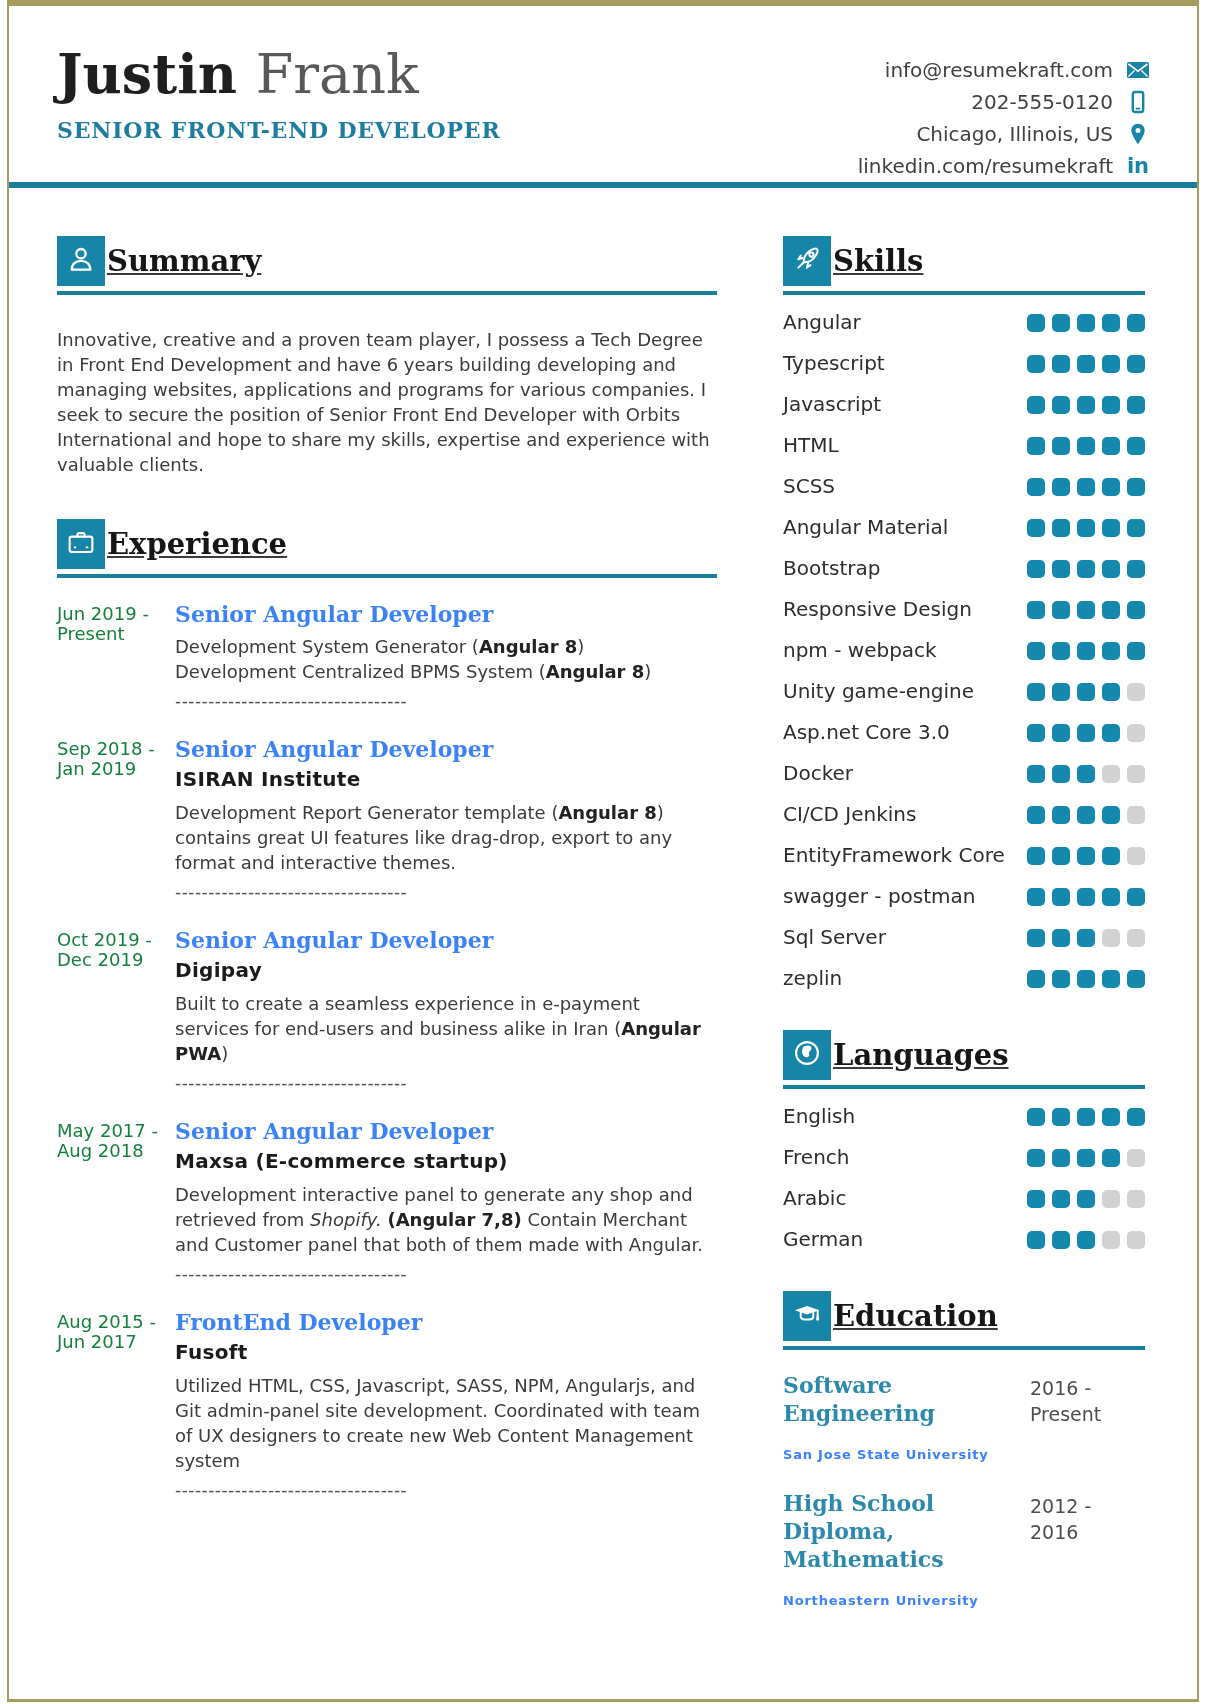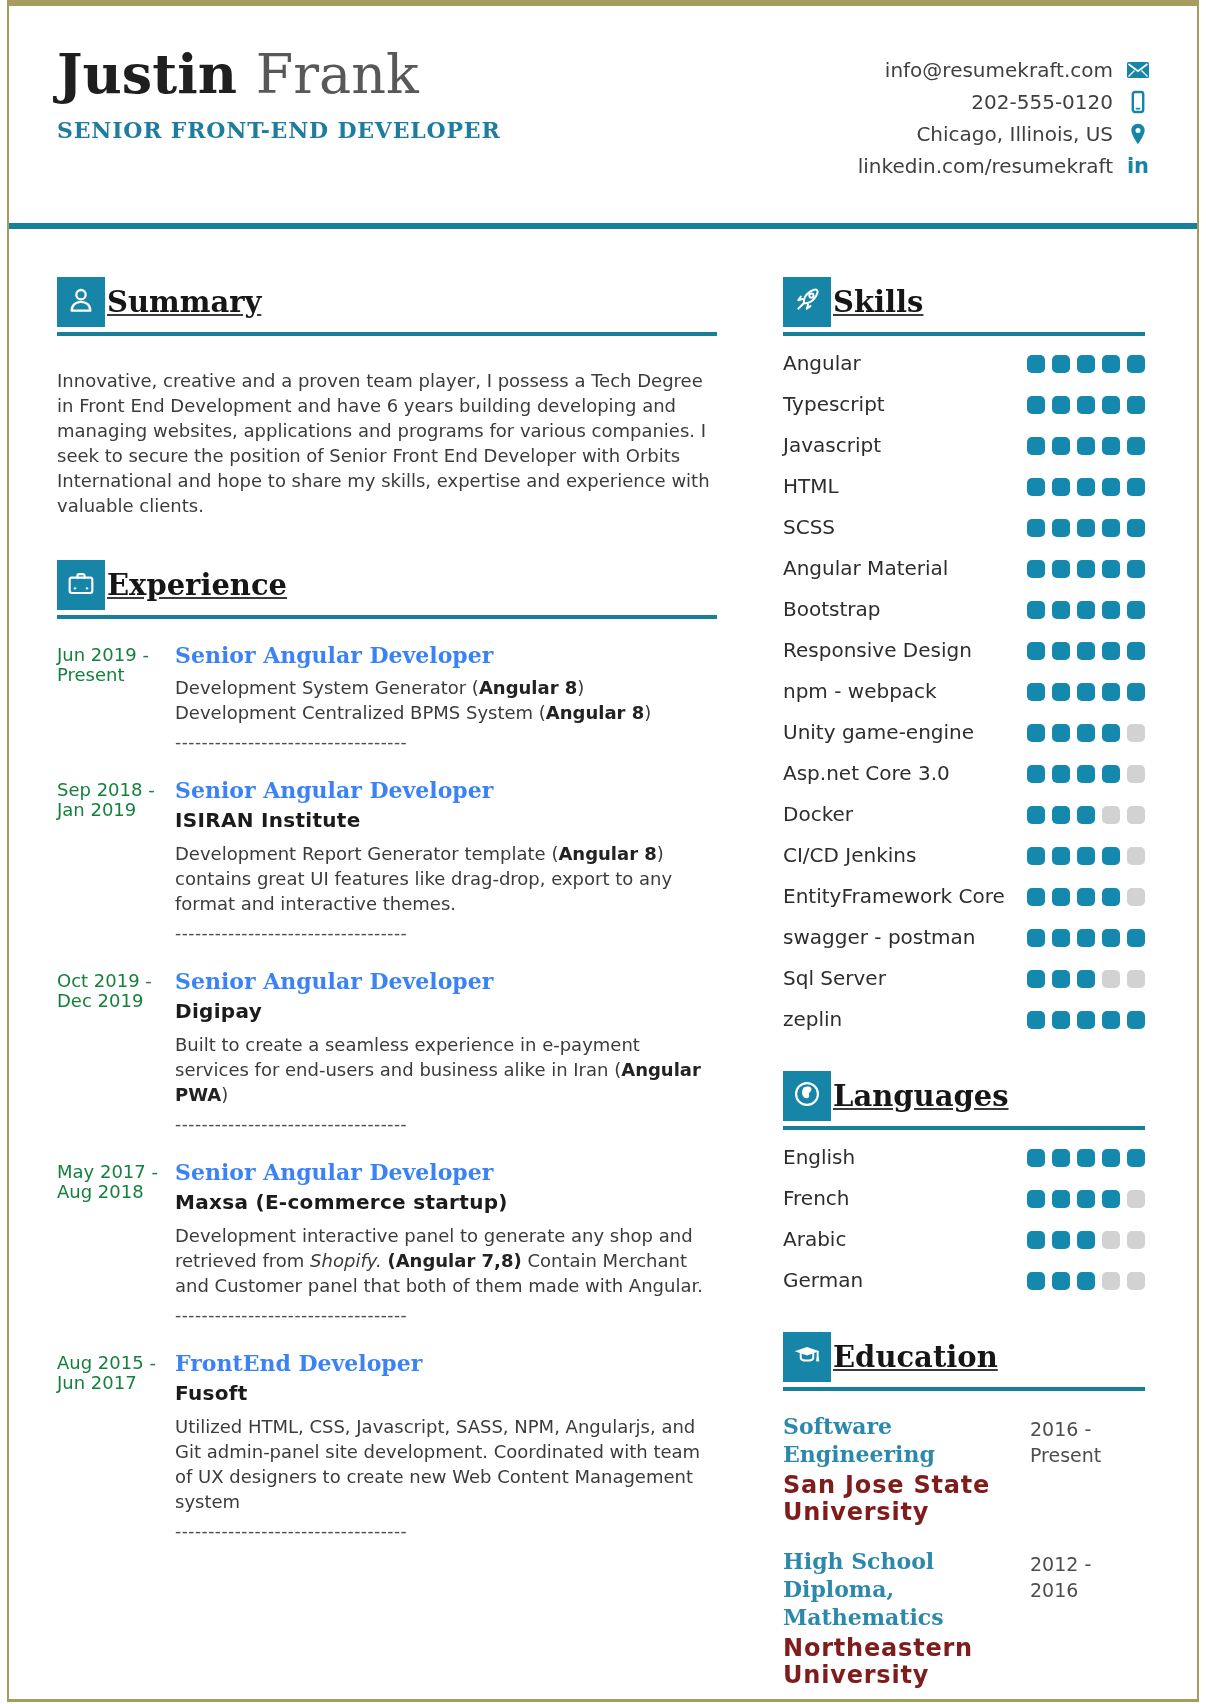--- a/index.html
+++ b/index.html
@@ -7,21 +7,21 @@
   body {
     width:1206px; height:1704px; position:relative; overflow:hidden;
     font-family:"DejaVu Sans", sans-serif; color:#3b3b3b;
   }
   .page-frame {
     position:absolute; top:0; left:7px; right:7px; bottom:2px;
     border:2px solid #a59c5e; border-top-width:6px; border-bottom-width:3px;
     pointer-events:none;
   }
   
-  .header { position:relative; height:223px; padding:44px 56px 0 57px; }
+  .header { position:relative; height:182px; padding:44px 56px 0 57px; }
   .name { font-family:"DejaVu Serif", serif; font-size:54px; line-height:60px; color:#1f1f1f; font-weight:700; }
   .name .last { font-weight:400; color:#585858; }
   .tagline { margin-top:12px; font-family:"DejaVu Serif", serif; font-weight:700; font-size:22px; letter-spacing:0.8px; color:#1e7d9e; }
   .contact { position:absolute; top:58px; right:56px; }
   .contact-row { display:flex; justify-content:flex-end; align-items:center; gap:13px; margin-bottom:8px; height:24px; }
   .contact-text { font-size:20px; color:#3f3f3f; white-space:nowrap; }
   .contact-icon { width:24px; height:24px; display:flex; align-items:center; justify-content:center; }
   .contact-icon svg { display:block; }
   .in-glyph { font-family:"DejaVu Sans", sans-serif; font-weight:700; font-size:21px; color:#1785a8; line-height:24px; }
   .header-rule { height:6px; background:#187f9b; margin:0 9px; }
@@ -52,21 +52,21 @@
   .rate-label { font-size:20px; line-height:27px; color:#2d2d2d; max-width:225px; }
   .squares { display:flex; gap:7px; padding-top:5px; flex:0 0 auto; }
   .sq { width:18px; height:18px; border-radius:5px; }
   .sq.filled { background:#1589ad; }
   .sq.empty { background:#d2d2d2; }
   .sec-languages, .sec-education { margin-top:38px; }
   
   .edu-entry { display:flex; margin-top:21px; }
   .edu-main { flex:1; min-width:0; padding-right:8px; }
   .edu-degree { font-family:"DejaVu Serif", serif; font-weight:700; font-size:22px; line-height:28px; color:#2d89ac; }
-  .edu-school { margin-top:4px; font-weight:700; font-size:24px; line-height:27px; color:#7f1d1d; letter-spacing:0.8px; }
+  .edu-school { margin-top:14px; font-weight:700; font-size:13px; line-height:27px; color:#3b82f6; letter-spacing:0.8px; }
   .edu-dates { width:115px; flex:0 0 115px; font-size:19px; line-height:26px; color:#4d4d4d; padding-top:4px; }
 </style>
 </head>
 <body>
 
 <div class="page-frame"></div>
 
 <div class="header">
   <div class="name"><span>Justin</span> <span class="last">Frank</span></div>
   <div class="tagline">SENIOR FRONT-END DEVELOPER</div>

